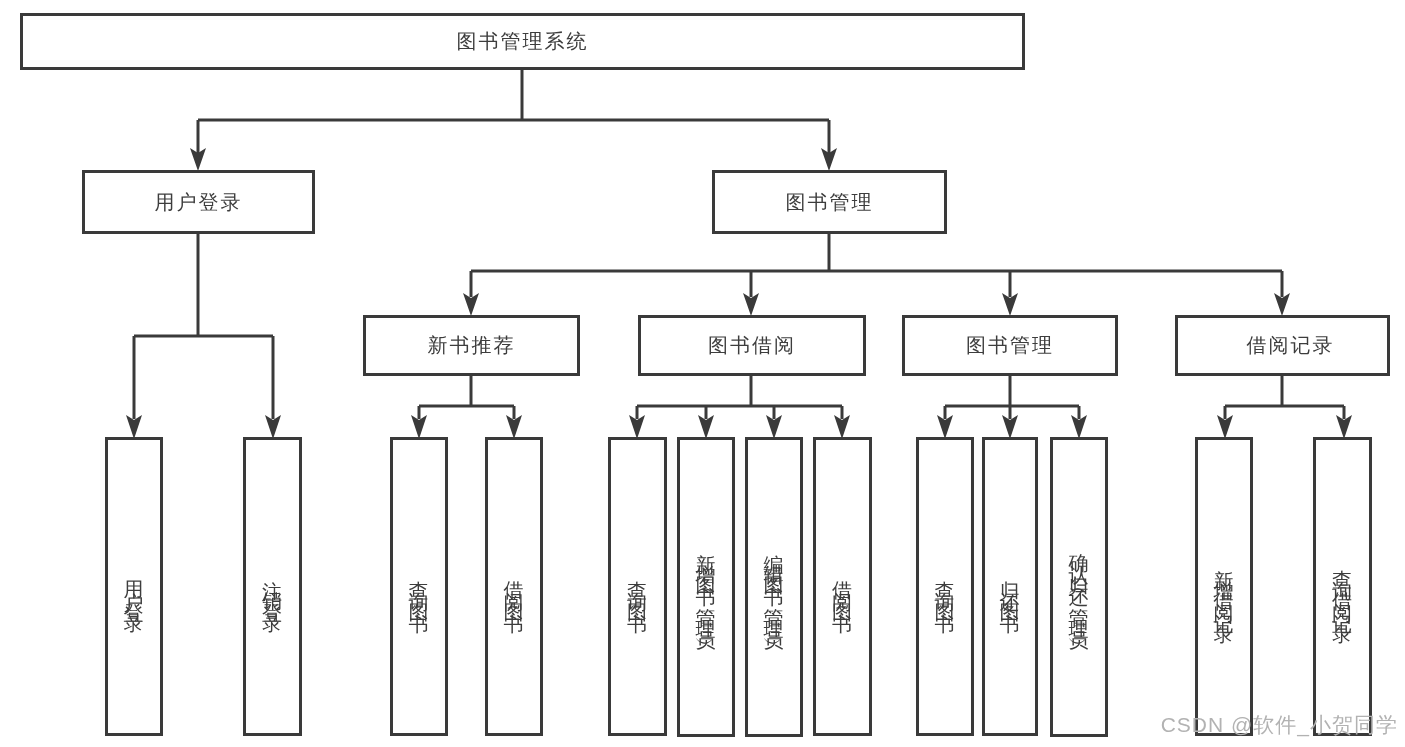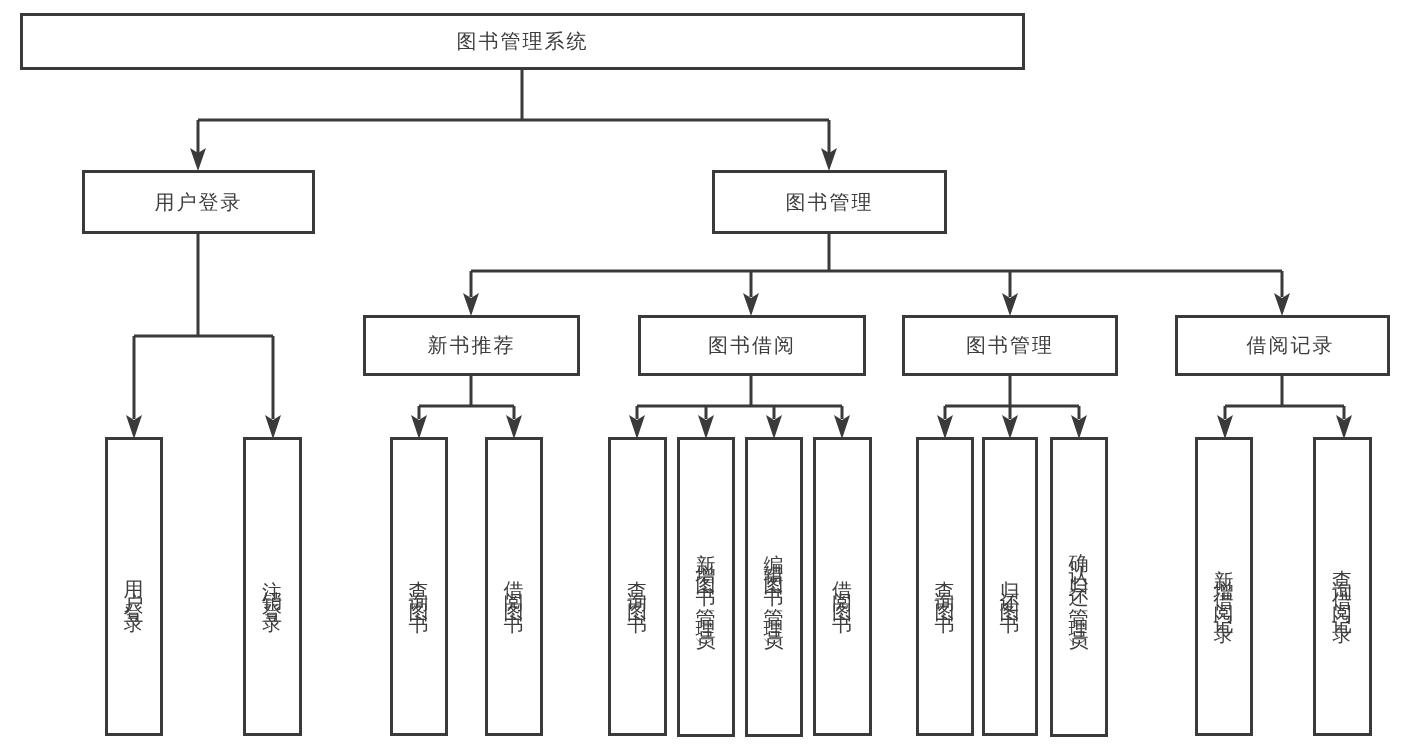--- a/index.html
+++ b/index.html
@@ -227,13 +227,14 @@
     <span>确认归还（管理员）</span>
   </div>
 
   <div class="vnode" id="v-rc-add">
     <span>新增借阅记录</span>
   </div>
   <div class="vnode" id="v-rc-query">
     <span>查询借阅记录</span>
   </div>
 
+  <div class="watermark">CSDN @软件_小贺同学</div>
 </div>
 
 </body></html>

